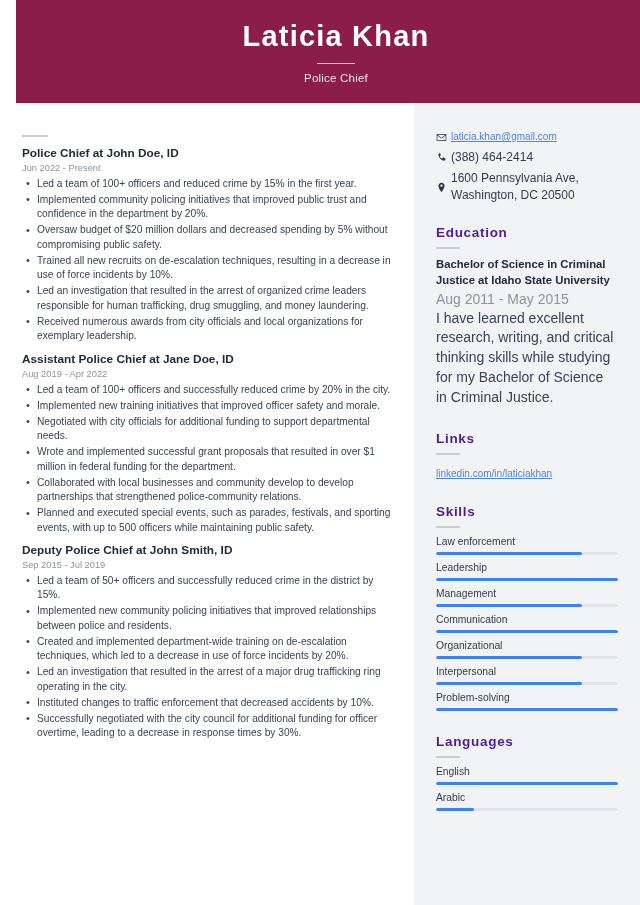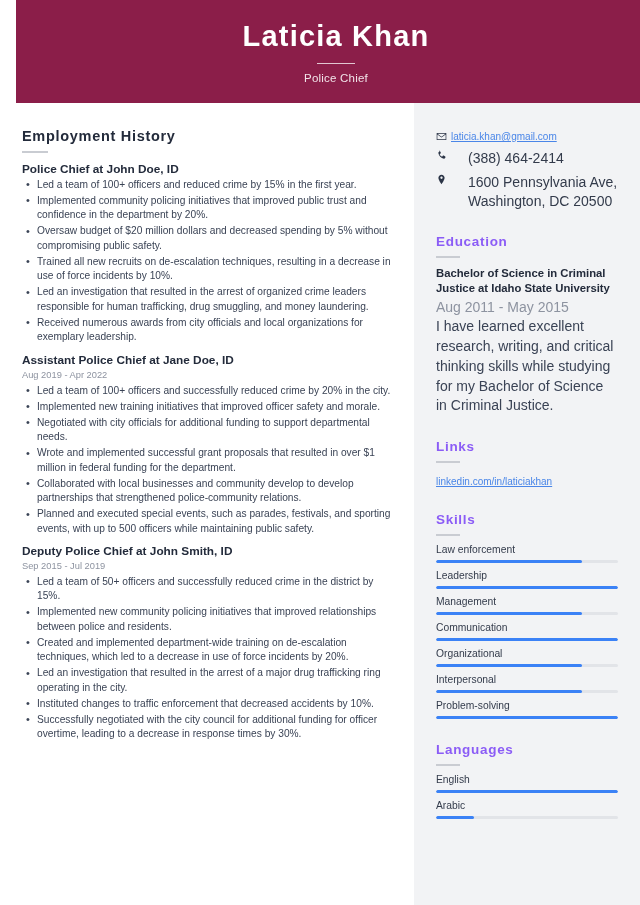--- a/index.html
+++ b/index.html
@@ -85,21 +85,21 @@
   .heading-rule {
     width: 26px;
     height: 2px;
     background: #c9ccd2;
     margin: 7px 0 9px 0;
   }
   .side-heading {
     font-size: 13.5px;
     font-weight: bold;
     letter-spacing: 0.7px;
-    color: #8b5cf6;
+    color: #4c1d95;
   }
   .side-rule {
     width: 24px;
     height: 2px;
     background: #c9ccd2;
     margin: 7px 0 8px 0;
   }
 
   
   .job { margin-bottom: 8px; }
@@ -134,37 +134,36 @@
     left: 4px;
     top: -0.5px;
     color: #3a4355;
     font-size: 11px;
   }
 
   
   .contact-list { margin-bottom: 22px; }
   .contact-row {
     display: flex;
-    align-items: flex-start;
+    align-items: center;
     margin-bottom: 5px;
   }
   .contact-icon {
     width: 15px;
     flex: 0 0 15px;
     padding-top: 1px;
     color: #2b3446;
     display: flex;
     align-items: flex-start;
   }
   .contact-icon svg { display: block; }
   .contact-text {
-    font-size: 14px;
+    font-size: 12px;
     line-height: 1.38;
     color: #333b4b;
-    margin-left: 17px;
   }
   .link-text {
     color: #4a86e8;
     text-decoration: underline;
     font-size: 10px;
     line-height: 1.38;
     word-break: break-all;
   }
 
   
@@ -217,25 +216,25 @@
 
   <div class="header" style="background: rgb(139, 30, 73);">
     <div class="header-name">Laticia Khan</div>
     <div class="header-rule"></div>
     <div class="header-title">Police Chief</div>
   </div>
 
   <div class="body-wrap">
 
     <div class="main-col">
-      <div class="section-heading">Employment History</div>
       <div class="heading-rule"></div>
       <div id="jobs-container">
           <div class="job">
             <div class="job-title">Police Chief at John Doe, ID</div>
+            <div class="job-date">Jun 2022 - Present</div>
             <ul class="bullets">
               <li>Led a team of 100+ officers and reduced crime by 15% in the first year.</li>
               <li>Implemented community policing initiatives that improved public trust and confidence in the department by 20%.</li>
               <li>Oversaw budget of $20 million dollars and decreased spending by 5% without compromising public safety.</li>
               <li>Trained all new recruits on de-escalation techniques, resulting in a decrease in use of force incidents by 10%.</li>
               <li>Led an investigation that resulted in the arrest of organized crime leaders responsible for human trafficking, drug smuggling, and money laundering.</li>
               <li>Received numerous awards from city officials and local organizations for exemplary leadership.</li>
             </ul>
           </div>
           <div class="job">

